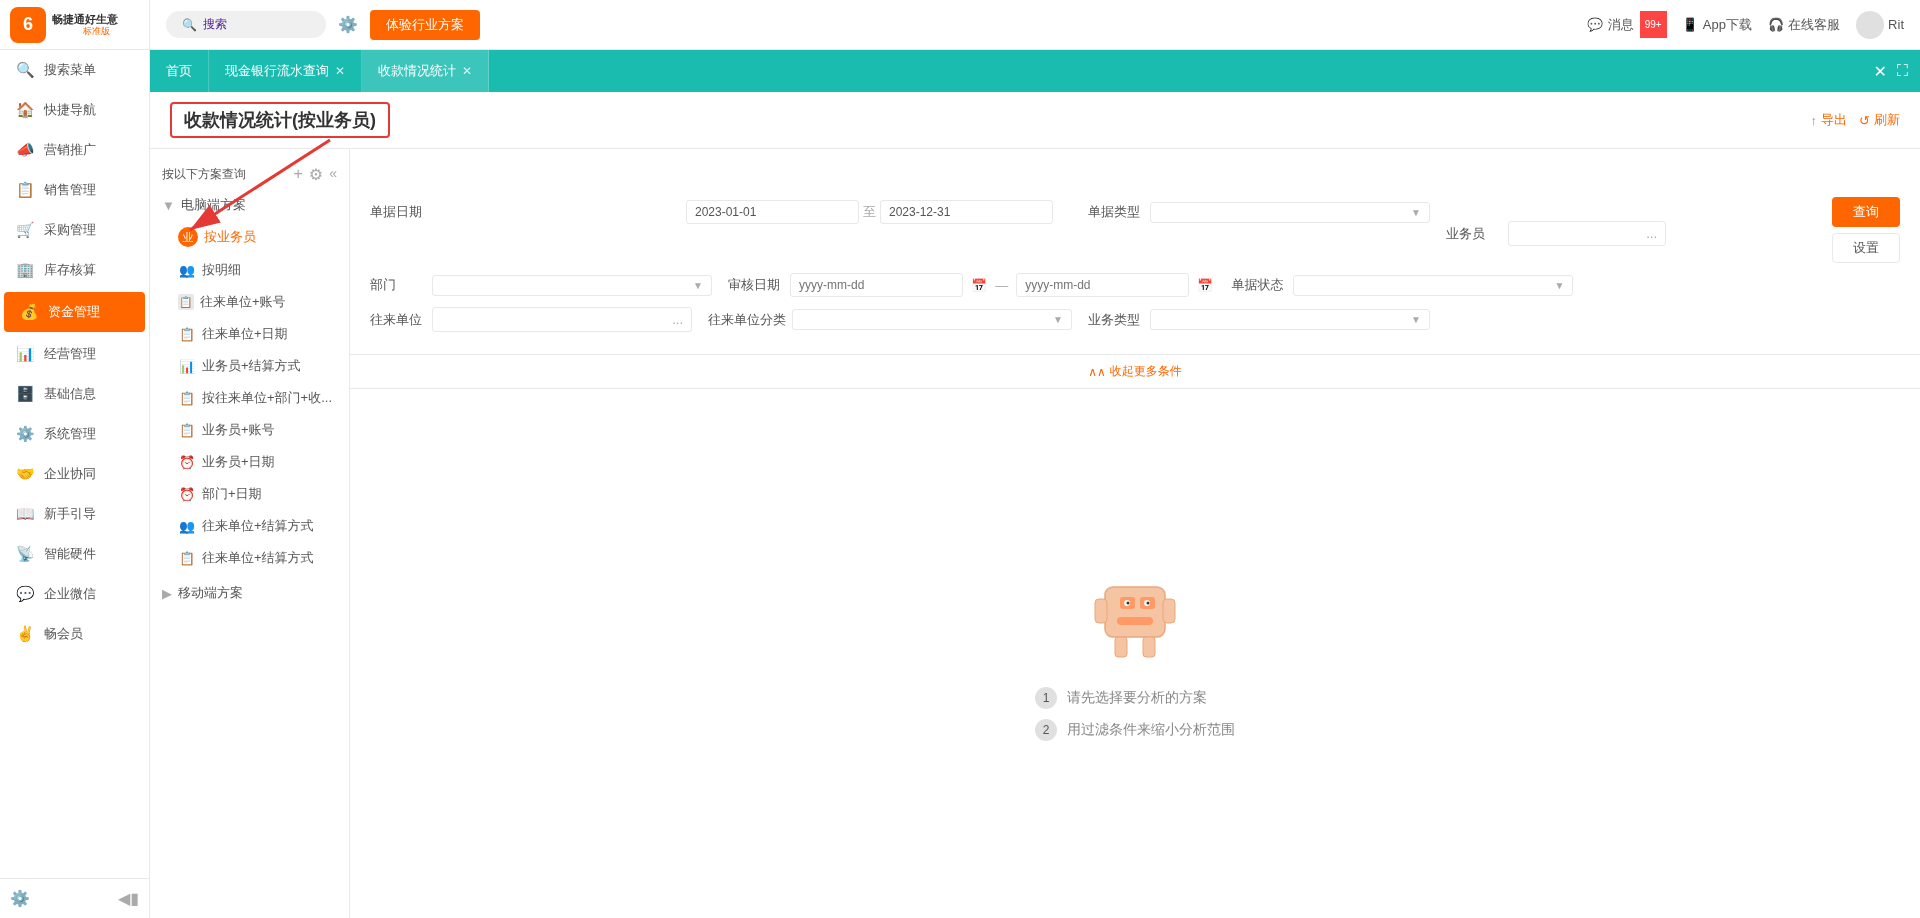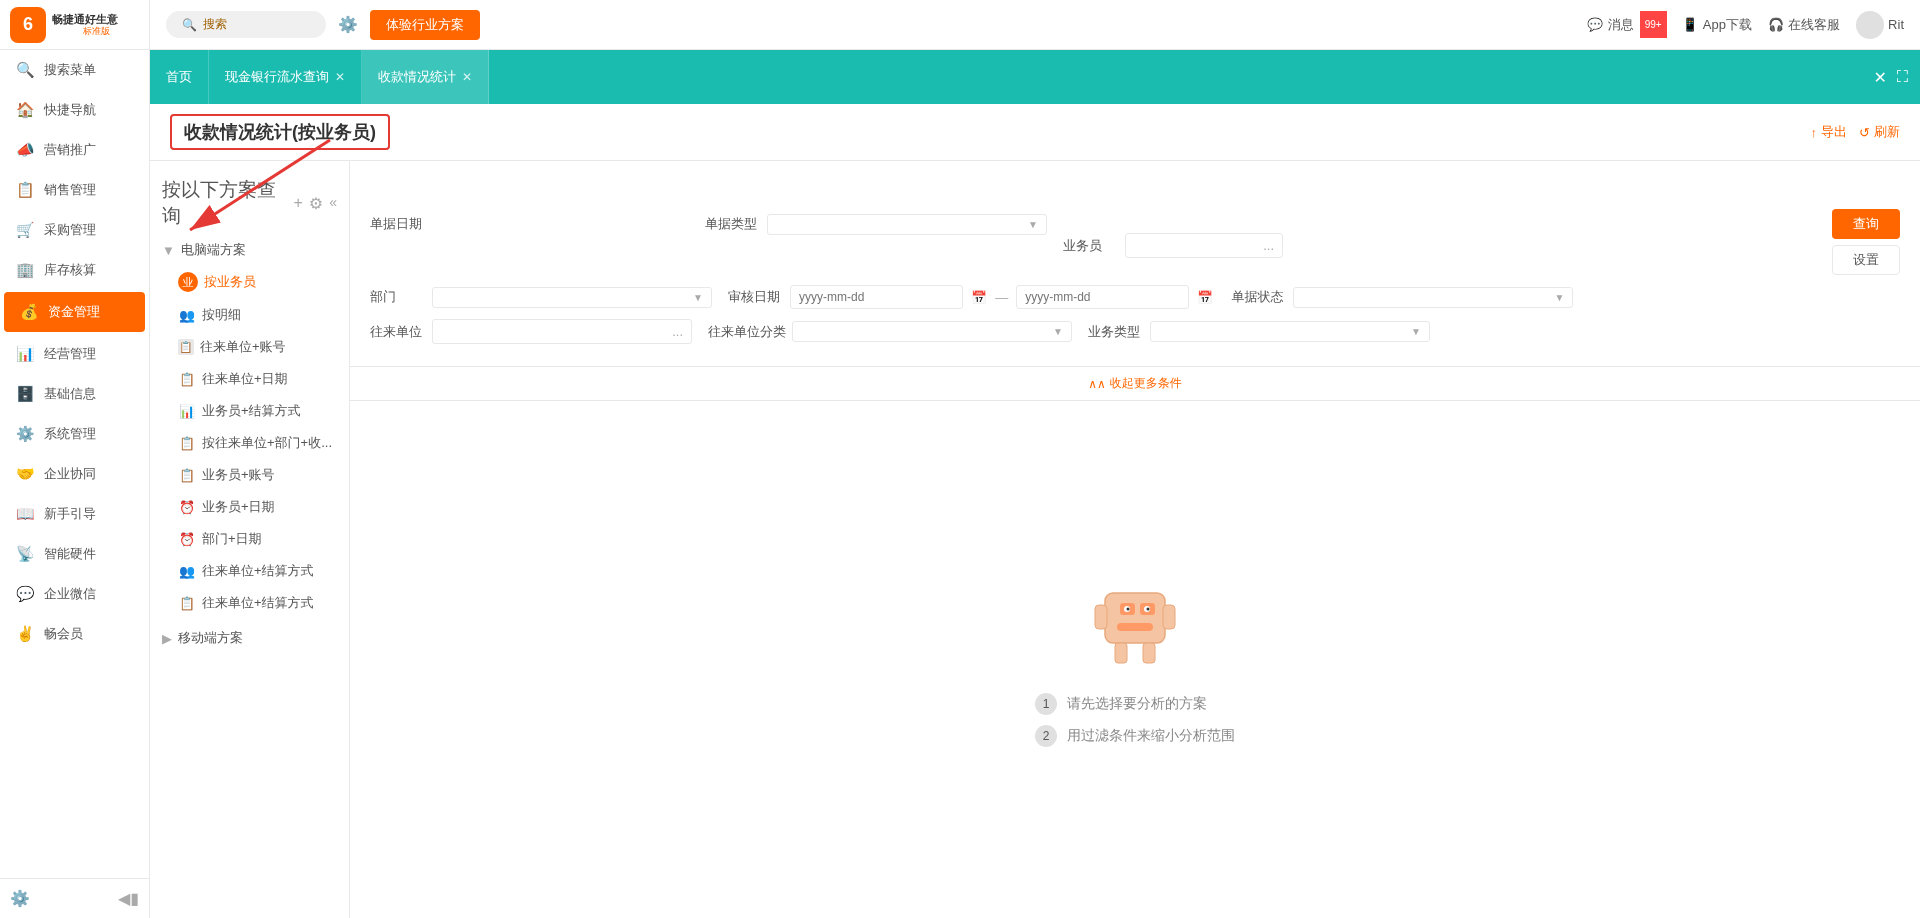--- a/index.html
+++ b/index.html
@@ -25,21 +25,21 @@
     .topbar-left { display: flex; align-items: center; gap: 12px; }
     .topbar-search { background: #f0f0f0; border-radius: 16px; padding: 5px 16px; display: flex; align-items: center; gap: 6px; color: #999; font-size: 12px; min-width: 160px; }
     .topbar-gear { color: #999; font-size: 16px; cursor: pointer; }
     .topbar-trial-btn { background: #ff6600; color: white; border: none; border-radius: 4px; padding: 6px 16px; font-size: 13px; cursor: pointer; }
     .topbar-right { display: flex; align-items: center; gap: 16px; color: #555; font-size: 13px; }
     .topbar-right-item { display: flex; align-items: center; gap: 4px; cursor: pointer; }
     .badge-red { background: #ff4444; color: white; border-radius: 0; font-size: 10px; padding: 8px 5px; margin-left: 2px; }
     .user-avatar { width: 28px; height: 28px; background: #e0e0e0; border-radius: 50%; }
 
     
-    .tabbar { height: 54px; background: #1abcb0; display: flex; align-items: stretch; padding: 0; }
+    .tabbar { height: 42px; background: #1abcb0; display: flex; align-items: stretch; padding: 0; }
     .tab { display: flex; align-items: center; padding: 0 16px; color: white; font-size: 13px; cursor: pointer; border-right: 1px solid rgba(255,255,255,0.2); gap: 6px; }
     .tab.home { color: white; font-weight: normal; }
     .tab.active { background: rgba(255,255,255,0.15); }
     .tab-close { color: rgba(255,255,255,0.8); font-size: 12px; cursor: pointer; }
     .tabbar-right { margin-left: auto; display: flex; align-items: center; padding: 0 12px; gap: 10px; }
     .tabbar-right-icon { color: white; font-size: 16px; cursor: pointer; }
 
     
     .page { flex: 1; display: flex; flex-direction: column; overflow: hidden; background: #f0f2f5; }
 
@@ -50,21 +50,21 @@
     .page-header-actions { display: flex; align-items: center; gap: 12px; }
     .export-btn { color: #ff6600; cursor: pointer; font-size: 13px; display: flex; align-items: center; gap: 4px; }
     .refresh-btn { color: #ff6600; cursor: pointer; font-size: 13px; display: flex; align-items: center; gap: 4px; }
 
     
     .content-area { display: flex; flex: 1; overflow: hidden; }
 
     
     .left-panel { width: 200px; background: white; border-right: 1px solid #e8e8e8; padding: 10px 0; overflow-y: auto; }
     .left-panel-header { display: flex; align-items: center; justify-content: space-between; padding: 6px 12px; color: #555; font-size: 13px; }
-    .left-panel-header-title { font-size: 19px; color: #555; }
+    .left-panel-header-title { font-size: 12px; color: #555; }
     .left-panel-actions { display: flex; gap: 6px; color: #aaa; }
     .left-panel-actions span { cursor: pointer; font-size: 14px; }
     .scheme-group { margin-bottom: 4px; }
     .scheme-group-title { display: flex; align-items: center; padding: 6px 12px; color: #555; font-size: 13px; cursor: pointer; }
     .scheme-group-title .arrow { margin-right: 6px; color: #aaa; }
     .scheme-item { display: flex; align-items: center; padding: 7px 12px 7px 28px; cursor: pointer; color: #555; font-size: 13px; }
     .scheme-item.active { color: #ff6600; }
     .scheme-item .item-icon { width: 18px; height: 18px; margin-right: 6px; display: flex; align-items: center; justify-content: center; font-size: 13px; }
     .active-item-icon { width: 20px; height: 20px; background: #ff6600; border-radius: 50%; display: flex; align-items: center; justify-content: center; color: white; font-size: 11px; margin-right: 6px; }
 
@@ -178,21 +178,21 @@
     <span class="sidebar-bottom-icon">◀▮</span>
   </div>
 </div>
 
 <div class="main">
 
   <div class="topbar">
     <div class="topbar-left">
       <div class="topbar-search">
         <span>🔍</span>
-        <span style="color:#a16207;font-size:12px;">搜索</span>
+        <span style="color:#4c1d95;font-size:12px;">搜索</span>
       </div>
       <span class="topbar-gear">⚙️</span>
       <button class="topbar-trial-btn">体验行业方案</button>
     </div>
     <div class="topbar-right">
       <div class="topbar-right-item">
         <span>💬</span>
         <span>消息</span>
         <span class="badge-red">99+</span>
       </div>
@@ -329,20 +329,25 @@
         </div>
       </div>
 
       <div class="right-panel">
 
         <div class="filter-area">
 
           <div class="filter-row">
             <div class="filter-item">
               <span class="filter-label">单据日期</span>
+            </div>
+            <div style="display:flex;align-items:center;gap:4px;">
+              <input class="date-input" type="text" value="2023-01-01" style="">
+              <span style="color:#aaa;">至</span>
+              <input class="date-input" type="text" value="2023-12-31" style="">
             </div>
 
             <div class="filter-item" style="min-width:260px;margin-left:19px;">
               <span class="filter-label">单据类型</span>
               <div class="filter-select filter-select-wide">
                 <span class="filter-select-label"></span>
                 <span class="dropdown-arrow">▼</span>
               </div>
             </div>
 

